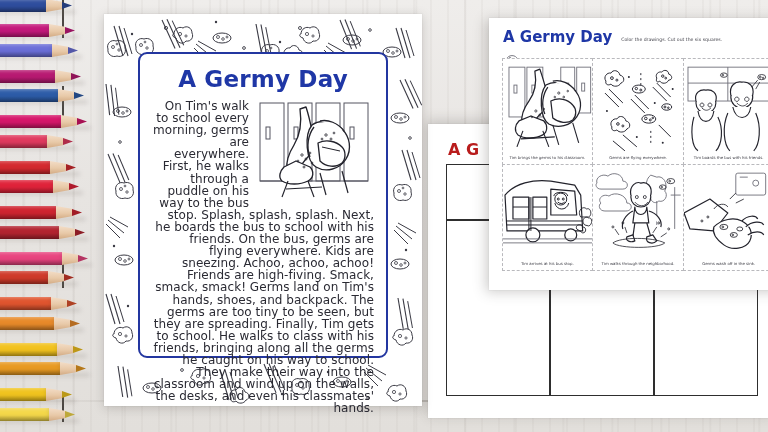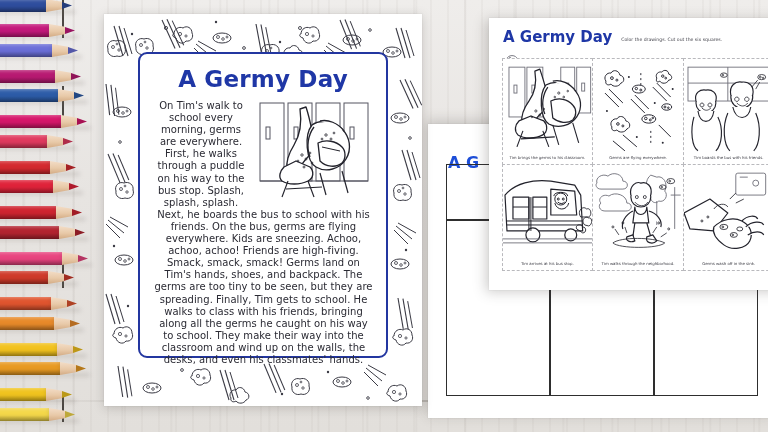--- a/index.html
+++ b/index.html
@@ -69,22 +69,22 @@
     background:#fff;border:2.2px solid #2336a0;border-radius:9px;
   }
   #sheet1 .title{
     text-align:center;color:#1f37a6;font-weight:bold;
     font-size:23px;letter-spacing:.2px;margin:12px 0 0 0;
     font-family:"DejaVu Sans", sans-serif;
   }
   #sheet1 .body-wrap{position:absolute;left:13px;right:12px;top:46px;}
   #sheet1 .story{
     font-family:"DejaVu Sans", sans-serif;
-    font-size:10px;line-height:12.1px;color:#2a2a33;
-    text-align:center;letter-spacing:.05px;
+    font-size:12px;line-height:12.1px;color:#2a2a33;
+    text-align:right;letter-spacing:.05px;
   }
   #sheet1 .illus{
     float:right;width:118px;height:100px;margin:1px 0 2px 7px;
   }
 
   
   #sheet2{left:489px;top:18px;width:294px;height:272px;z-index:3;}
   #sheet2 .s2head{position:absolute;left:14px;top:12px;right:8px;display:flex;align-items:flex-end;gap:9px;}
   #sheet2 .s2title{
     color:#1f37a6;font-weight:bold;font-size:15px;line-height:15px;
@@ -106,22 +106,22 @@
   #sheet2 .cell .art{flex:1 1 auto;width:100%;position:relative;overflow:hidden;}
   #sheet2 .cap{
     font-family:"DejaVu Sans", sans-serif;
     font-size:3.9px;line-height:5px;color:#3b3b43;text-align:center;
     padding:0 4px 4px 4px;width:100%;box-sizing:border-box;
   }
 
   
   #sheet3{left:428px;top:124px;width:348px;height:294px;z-index:1;}
   #sheet3 .s3title{
-    position:absolute;left:20px;top:29px;
-    color:#1d4ed8;font-weight:bold;font-size:16px;
+    position:absolute;left:20px;top:16px;
+    color:#b91c1c;font-weight:bold;font-size:16px;
     font-family:"DejaVu Sans", sans-serif;white-space:nowrap;overflow:hidden;
   }
   #sheet3 .bgrid{position:absolute;left:18px;top:40px;width:312px;height:232px;}
   #sheet3 .bgrid .row{position:absolute;left:0;width:100%;border:1.6px solid #2e2e2e;box-sizing:border-box;}
   #sheet3 .bgrid .vline{position:absolute;width:1.6px;background:#2e2e2e;}
 
   svg{display:block;}
 </style>
 </head>
 <body>

